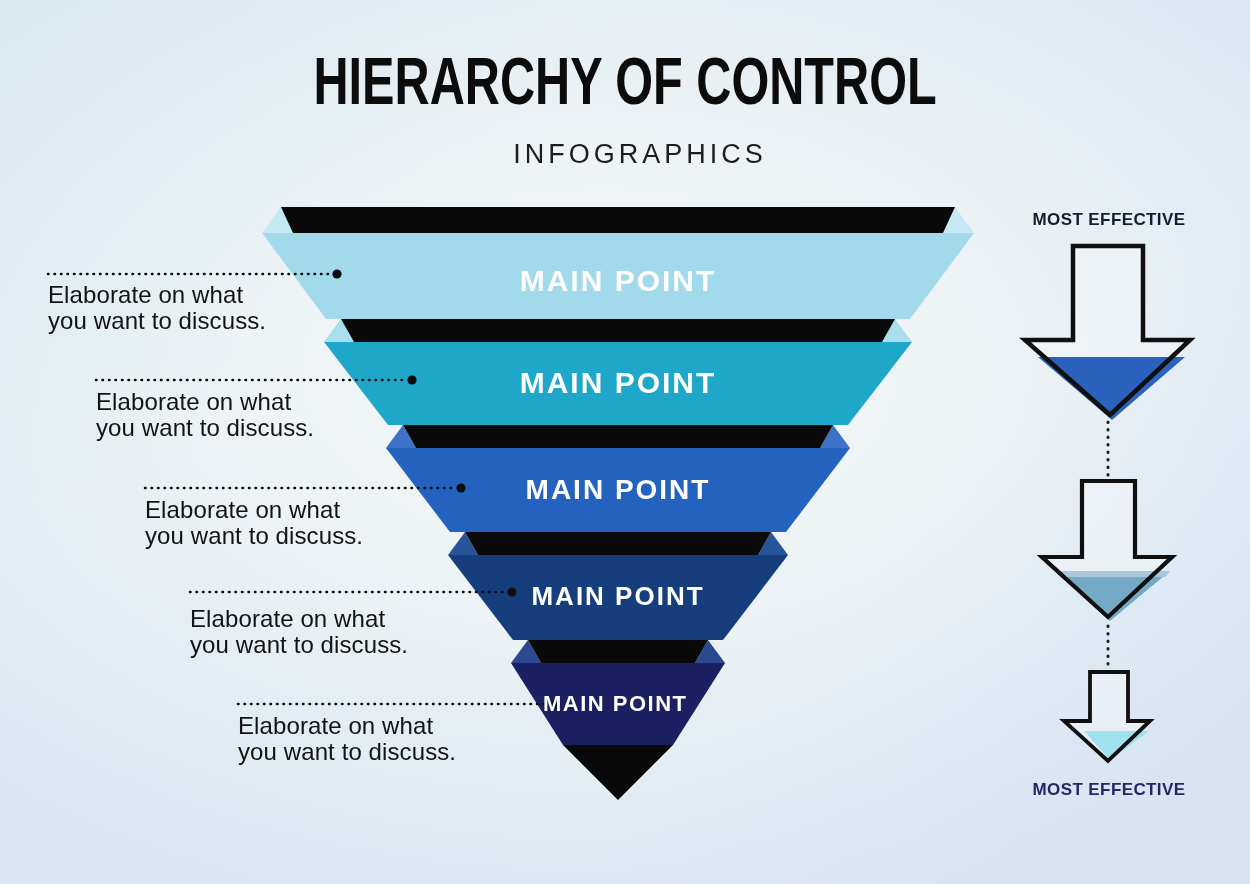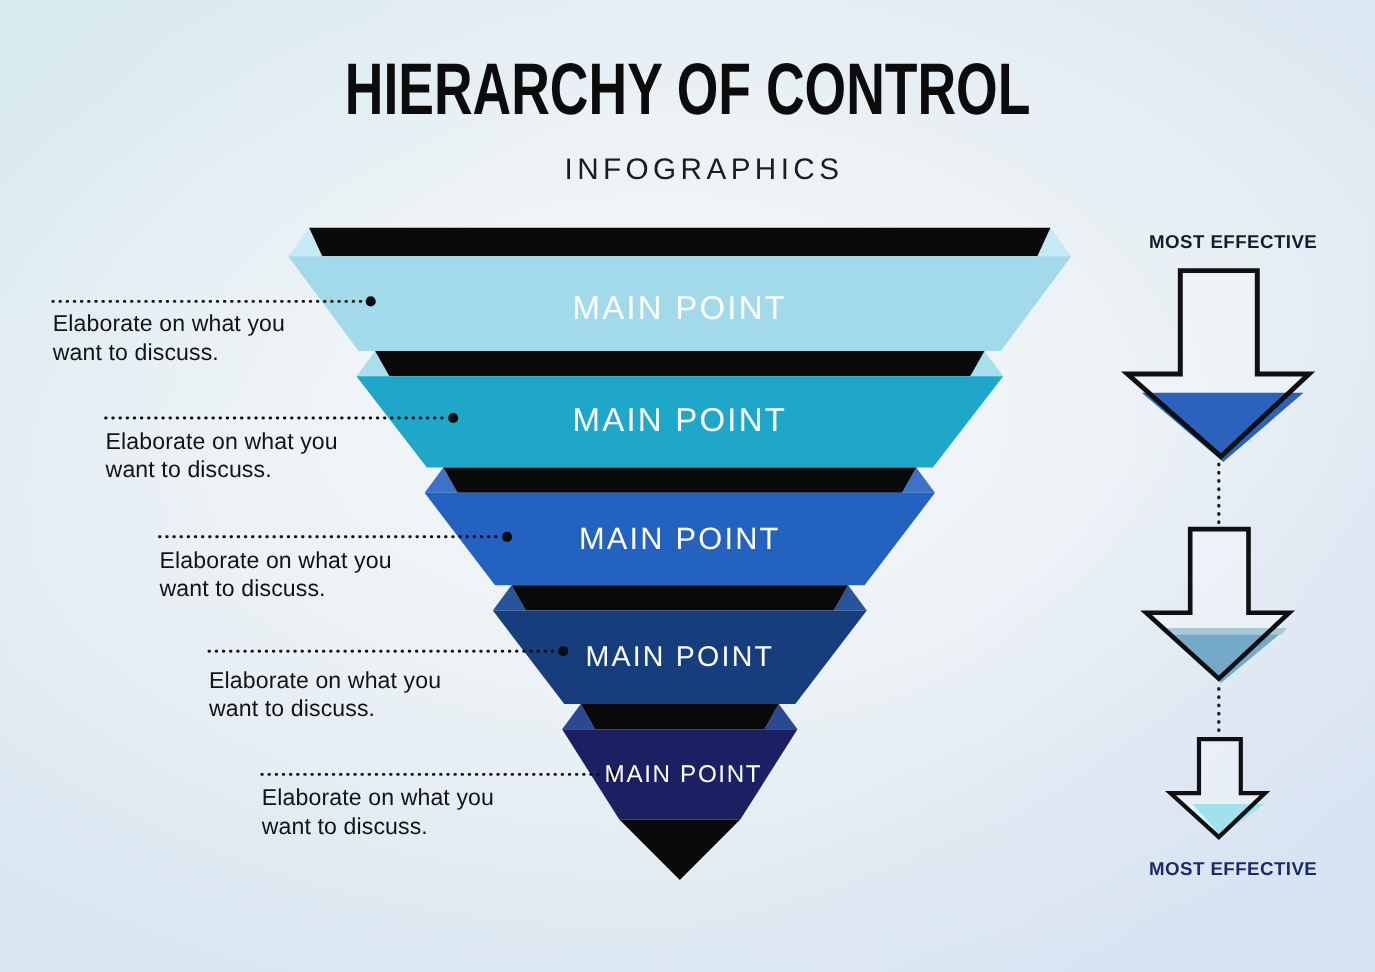--- a/index.html
+++ b/index.html
@@ -38,45 +38,44 @@
     font-size: 27px;
     letter-spacing: 4px;
     font-weight: 500;
     color: #1c1c1c;
   }
 
   .tier-label {
     position: absolute;
     transform: translate(-50%, -50%);
     color: #fdfdfd;
-    font-weight: normal;
-    text-align: right;
+    font-weight: bold;
+    text-align: left;
     letter-spacing: 2px;
     line-height: 1.28;
     white-space: nowrap;
   }
   .tier-label.t5 { white-space: normal; width: 150px; letter-spacing: 1.5px; }
 
   .callout {
     position: absolute;
     width: 232px;
-    font-size: 21px;
+    font-size: 24px;
     line-height: 26px;
     color: #131313;
     letter-spacing: 0.1px;
   }
 
   .eff-label {
     position: absolute;
     transform: translateX(-50%);
     font-size: 17px;
     font-weight: bold;
     letter-spacing: 0.4px;
     white-space: nowrap;
-    margin-left: 12px;
   }
 </style>
 </head>
 <body>
 
 <div class="canvas">
   <div class="bg-tint"></div>
 
   <svg class="scene" width="1250" height="884" viewBox="0 0 1250 884">
 

